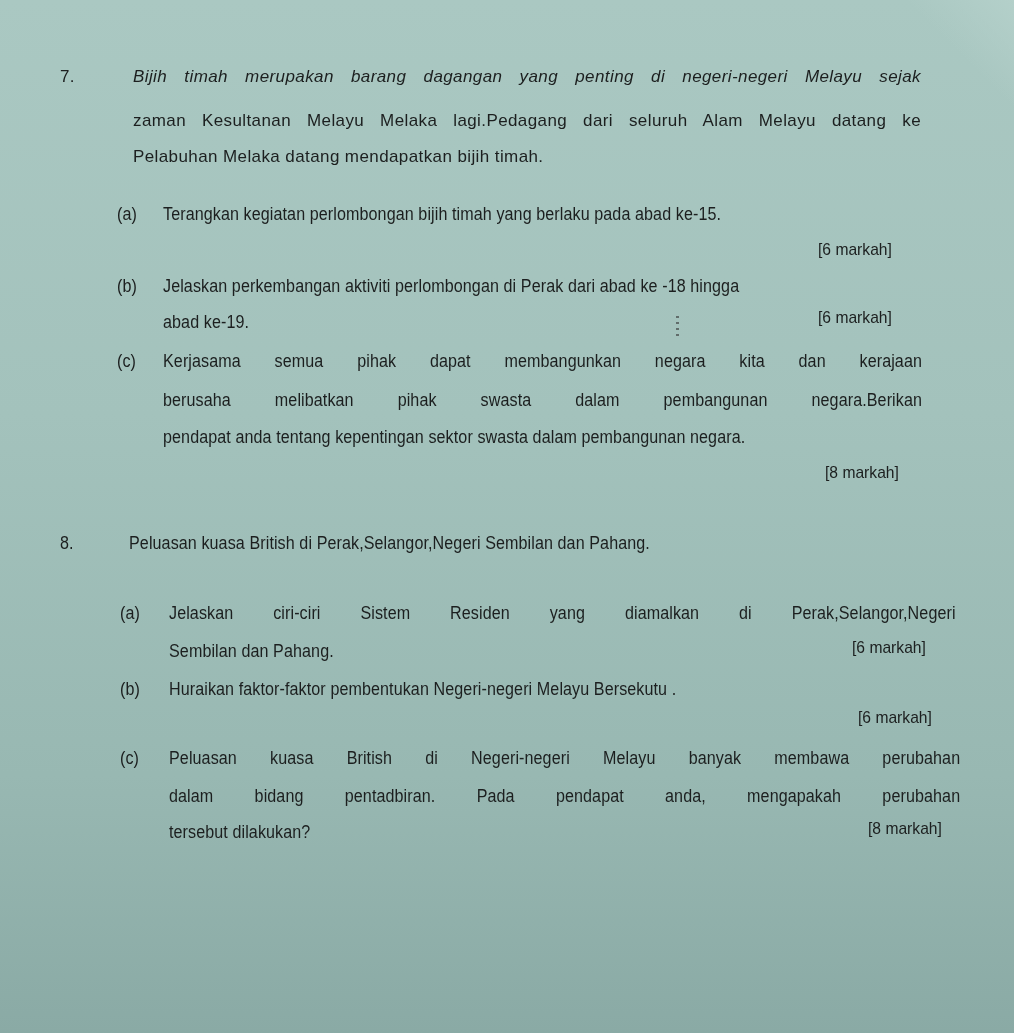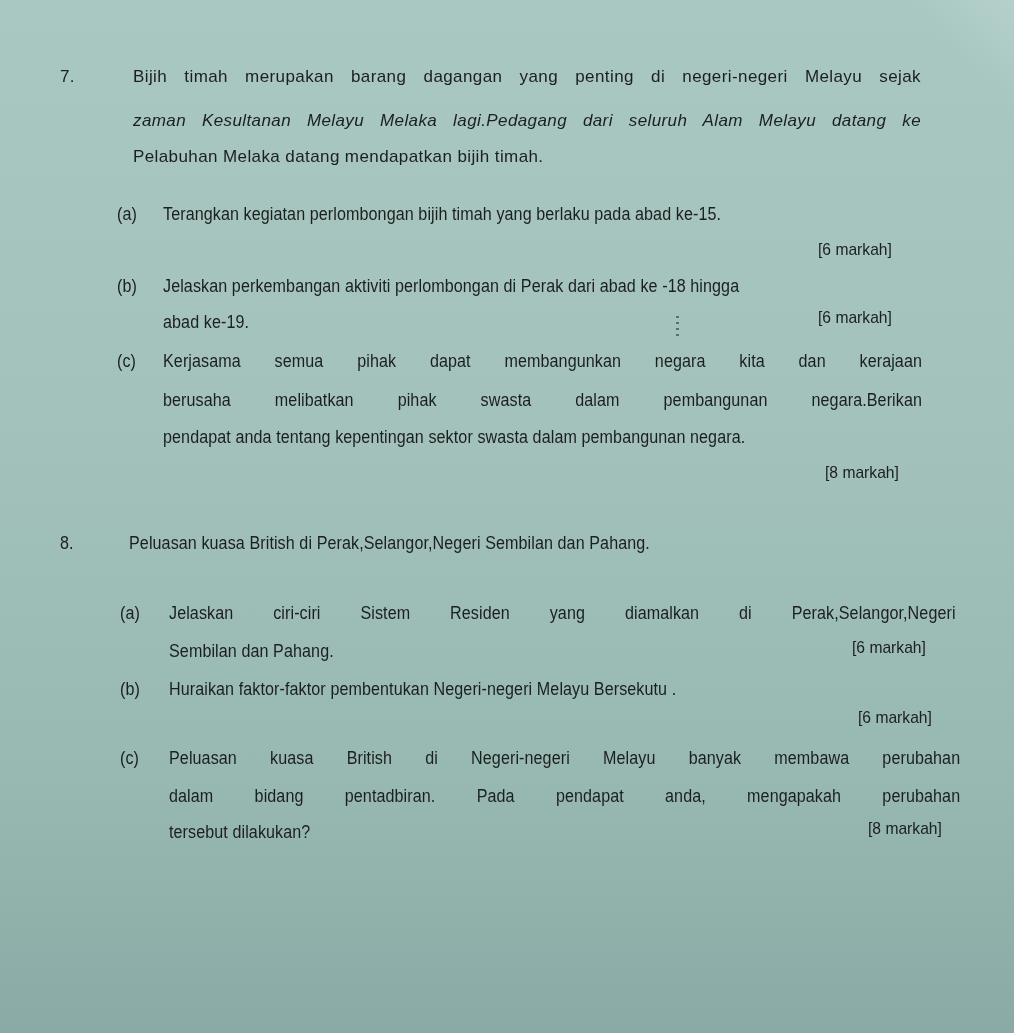--- a/index.html
+++ b/index.html
@@ -21,22 +21,22 @@
     .dots { position: absolute; left: 676px; top: 316px; width: 3px; height: 24px;
             background: repeating-linear-gradient(180deg, #333 0 2px, transparent 2px 6px); opacity: 0.6; }
   </style>
 </head>
 <body>
 
 <div class="page-edge"></div>
 
 <div>
   <div class="line q7" style="left:60px; top:67px;">7.</div>
-  <div class="line q7 justify" style="left:133px; top:67px; width:788px;">Bijih timah merupakan barang dagangan yang penting di negeri-negeri Melayu sejak</div>
-  <div class="line q7 justify" style="left:133px; top:111px; width:788px;font-style:italic;">zaman Kesultanan Melayu Melaka lagi.Pedagang dari seluruh Alam Melayu datang ke</div>
+  <div class="line q7 justify" style="left:133px; top:67px; width:788px;font-style:italic;">Bijih timah merupakan barang dagangan yang penting di negeri-negeri Melayu sejak</div>
+  <div class="line q7 justify" style="left:133px; top:111px; width:788px;">zaman Kesultanan Melayu Melaka lagi.Pedagang dari seluruh Alam Melayu datang ke</div>
   <div class="line q7" style="left:133px; top:147px;">Pelabuhan Melaka datang mendapatkan bijih timah.</div>
 
   <div class="line cond" style="left:117px; top:204px;">(a)</div>
   <div class="line cond" style="left:163px; top:204px;">Terangkan kegiatan perlombongan bijih timah yang berlaku pada abad ke-15.</div>
   <div class="mark cond" style="left:818px; top:240px;">[6 markah]</div>
 
   <div class="line cond" style="left:117px; top:276px;">(b)</div>
   <div class="line cond" style="left:163px; top:276px;">Jelaskan perkembangan aktiviti perlombongan di Perak dari abad ke -18 hingga</div>
   <div class="line cond" style="left:163px; top:312px;">abad ke-19.</div>
   <div class="mark cond" style="left:818px; top:308px;">[6 markah]</div>

